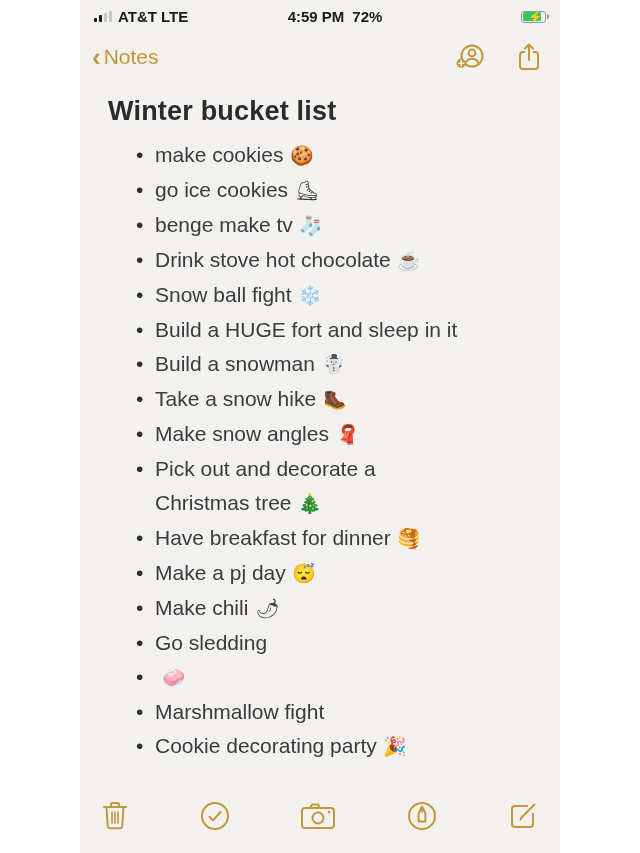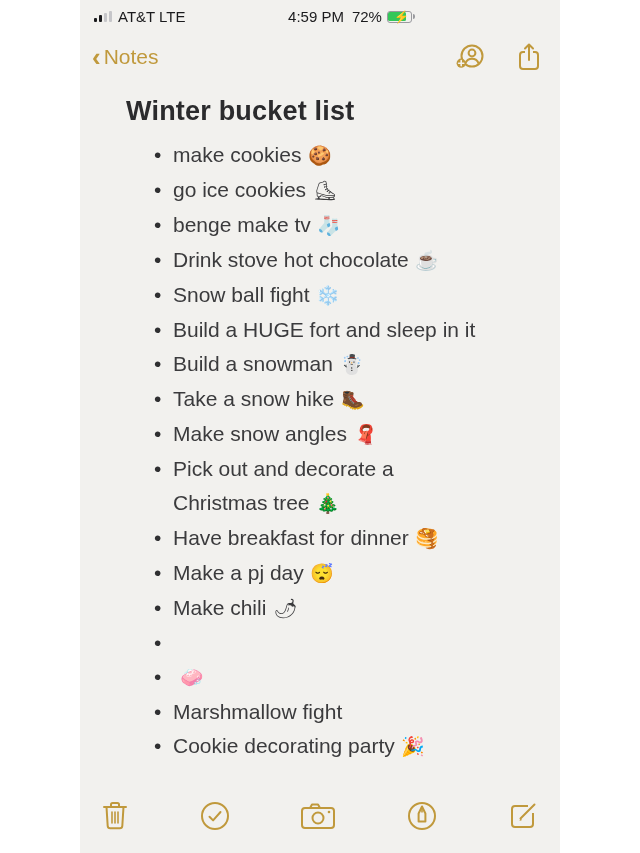--- a/index.html
+++ b/index.html
@@ -15,26 +15,26 @@
     left: 80px; top: 0;
     width: 480px; height: 853px;
     background: #F2F1EE;
   }
   
   .status-bar {
     display: flex;
     align-items: center;
     padding: 7px 14px 0 14px;
     font-size: 15px;
-    font-weight: 400;
+    font-weight: 700;
     color: #1B1B1D;
     height: 26px;
   }
   .status-left, .status-right { flex: 1; display: flex; align-items: center; }
-  .status-right { justify-content: flex-start; margin-left: 8px; }
+  .status-right { justify-content: space-between; margin-left: 8px; }
   .status-center { flex: 0 0 auto; }
   .signal { display: flex; align-items: flex-end; gap: 2px; margin-right: 6px; }
   .signal .bar { width: 3px; border-radius: 1px; background: #1B1B1D; }
   .signal .bar:nth-child(1) { height: 4px; }
   .signal .bar:nth-child(2) { height: 7px; }
   .signal .bar:nth-child(3) { height: 9px; background: #C6C6C9; }
   .signal .bar:nth-child(4) { height: 11px; background: #C6C6C9; }
   .battery { position: relative; width: 25px; height: 12px; margin-left: 5px; }
   .battery .shell {
     position: absolute; inset: 0;
@@ -65,21 +65,21 @@
   .back-button {
     display: flex; align-items: center;
     color: var(--gold);
     font-size: 21px;
     cursor: pointer;
   }
   .back-chevron { font-size: 26px; font-weight: 700; margin-right: 3px; line-height: 20px; }
   .nav-actions { display: flex; align-items: center; gap: 30px; }
   .nav-actions svg { display: block; }
   
-  .note-body { padding: 22px 26px 0 28px; margin-left: 18px; }
+  .note-body { padding: 22px 26px 0 28px; }
   .note-title {
     font-size: 27px;
     font-weight: 800;
     color: #2B2B2D;
     letter-spacing: 0.2px;
     margin-bottom: 11px;
   }
   .bucket-list { list-style: none; }
   .line {
     display: flex;
@@ -246,20 +246,21 @@
   </li>
 
   <li class="line">
     <span class="bullet">•</span>
     <span class="line-text">Make chili</span>
     <span class="line-emoji">🌶</span>
   </li>
 
   <li class="line">
     <span class="bullet">•</span>
+    <span class="line-text">Go sledding</span>
     <span class="line-emoji"></span>
   </li>
 
   <li class="line">
     <span class="bullet">•</span>
     <span class="line-emoji">🧼</span>
   </li>
 
   <li class="line">
     <span class="bullet">•</span>

